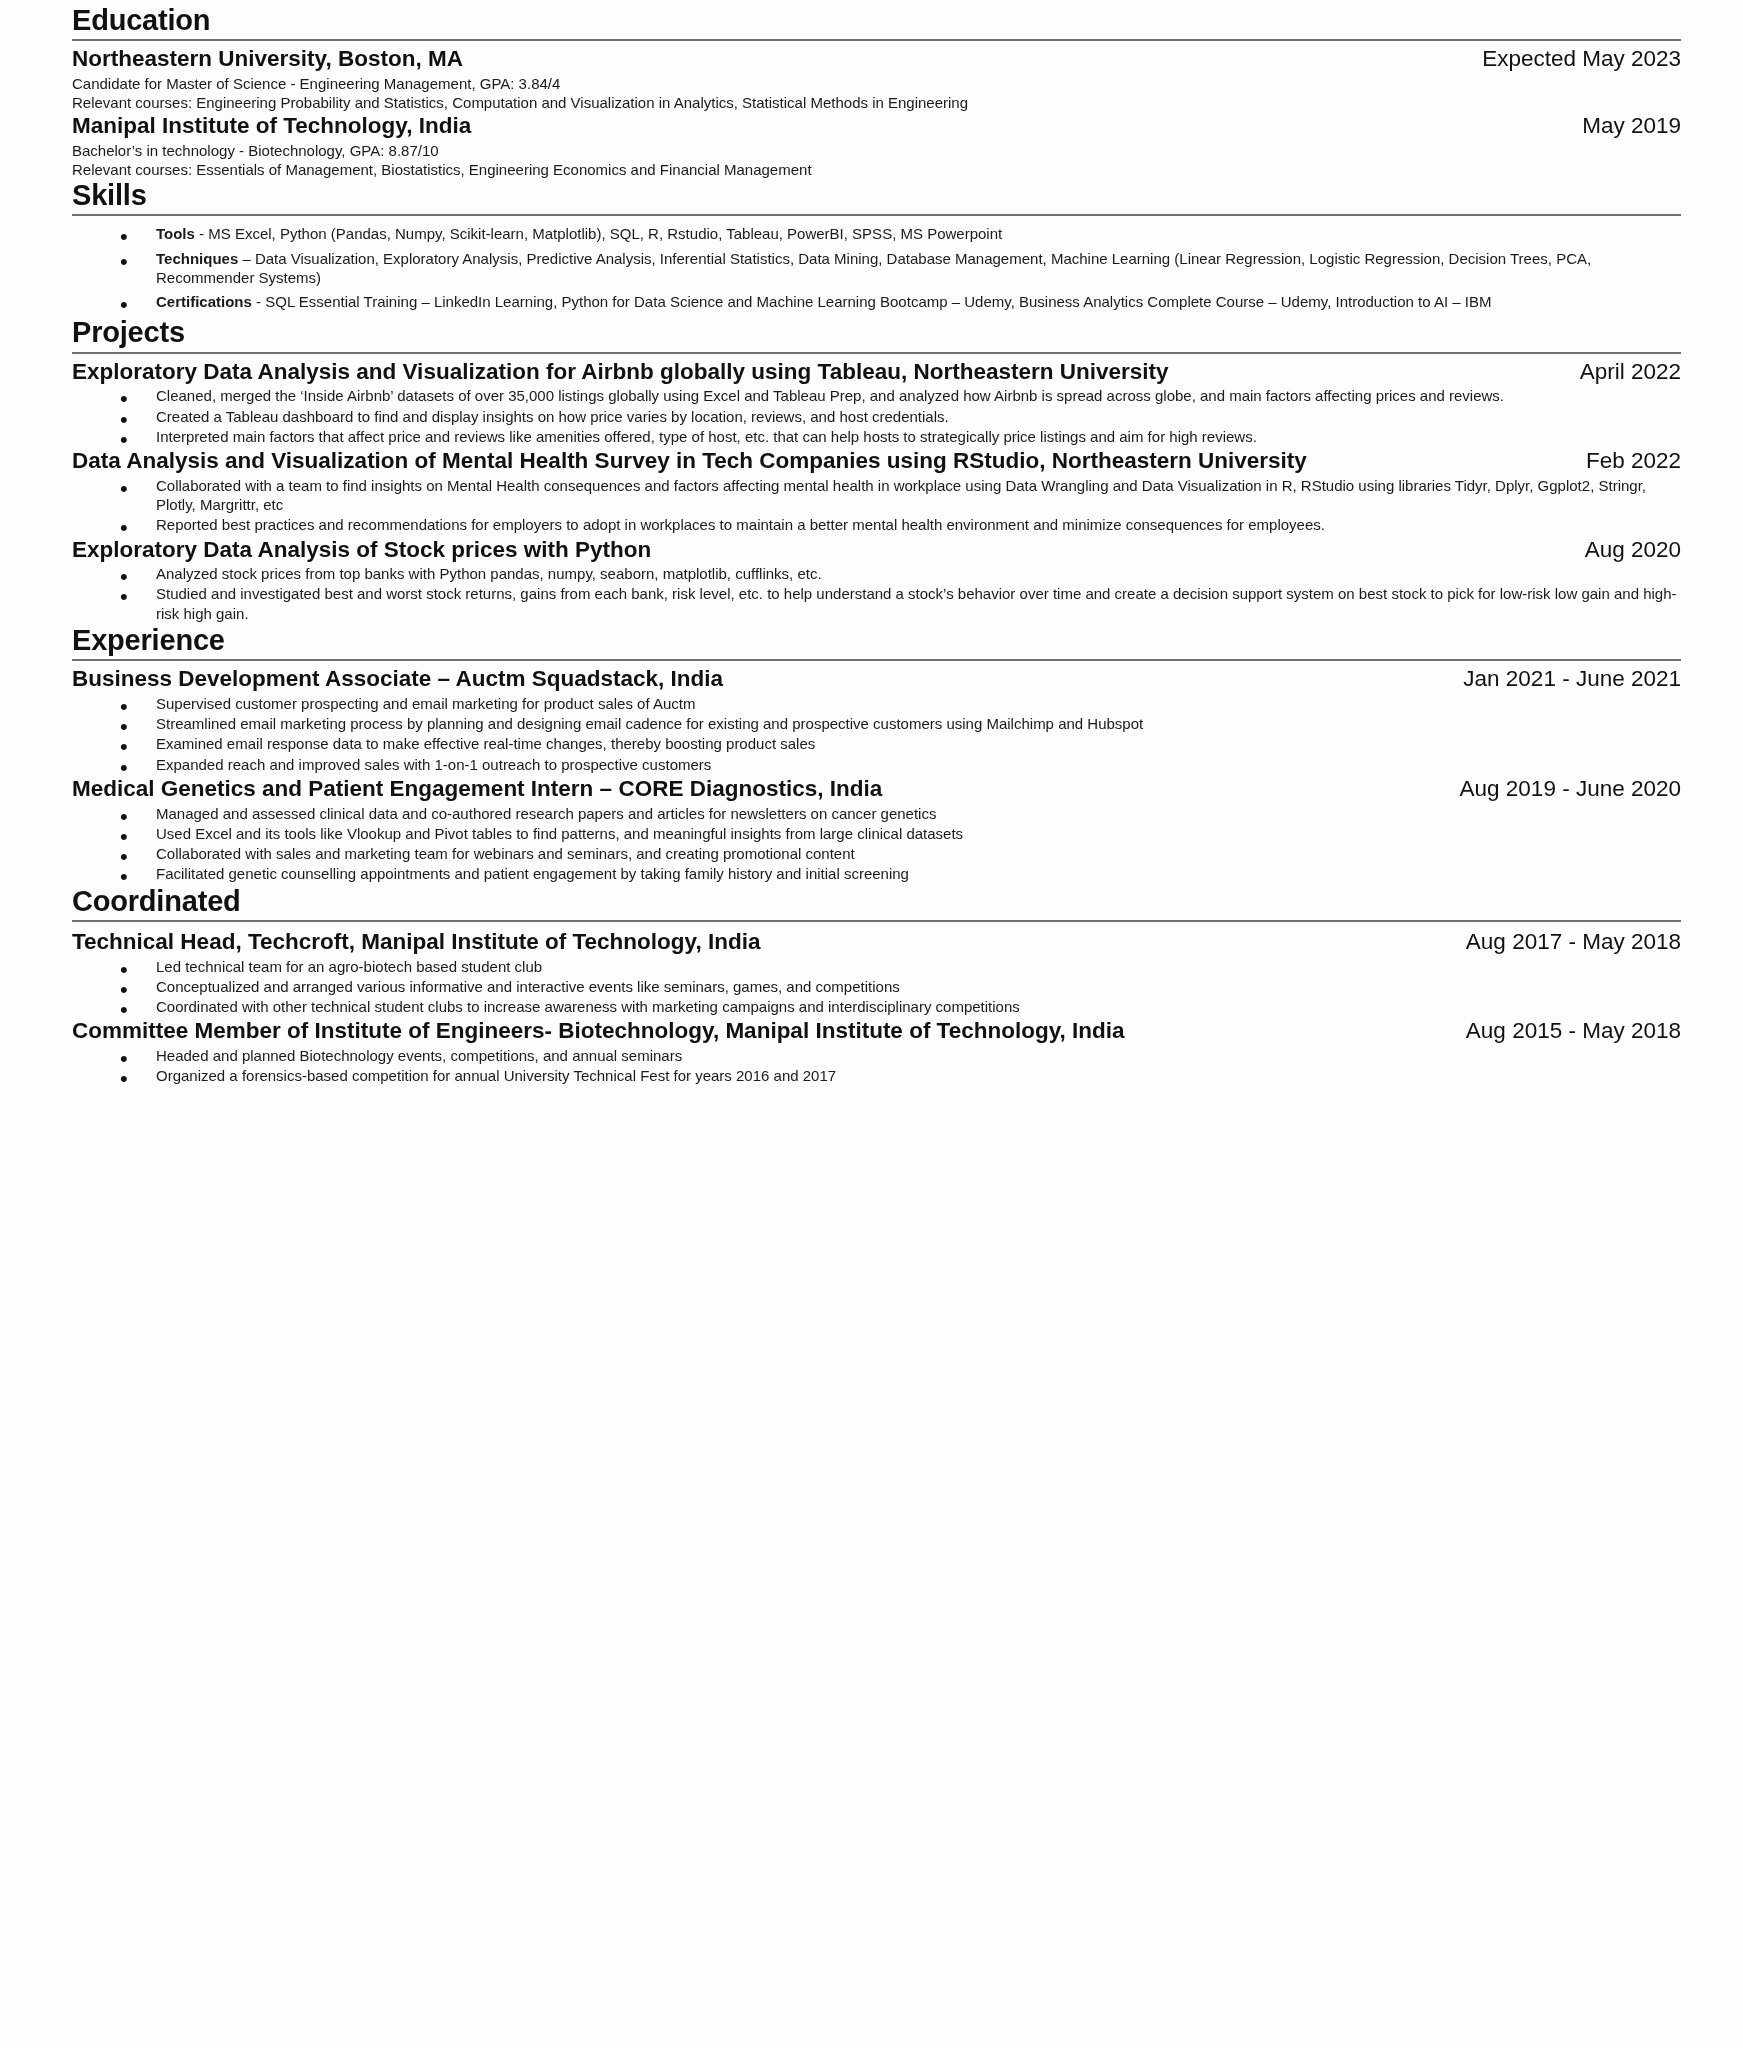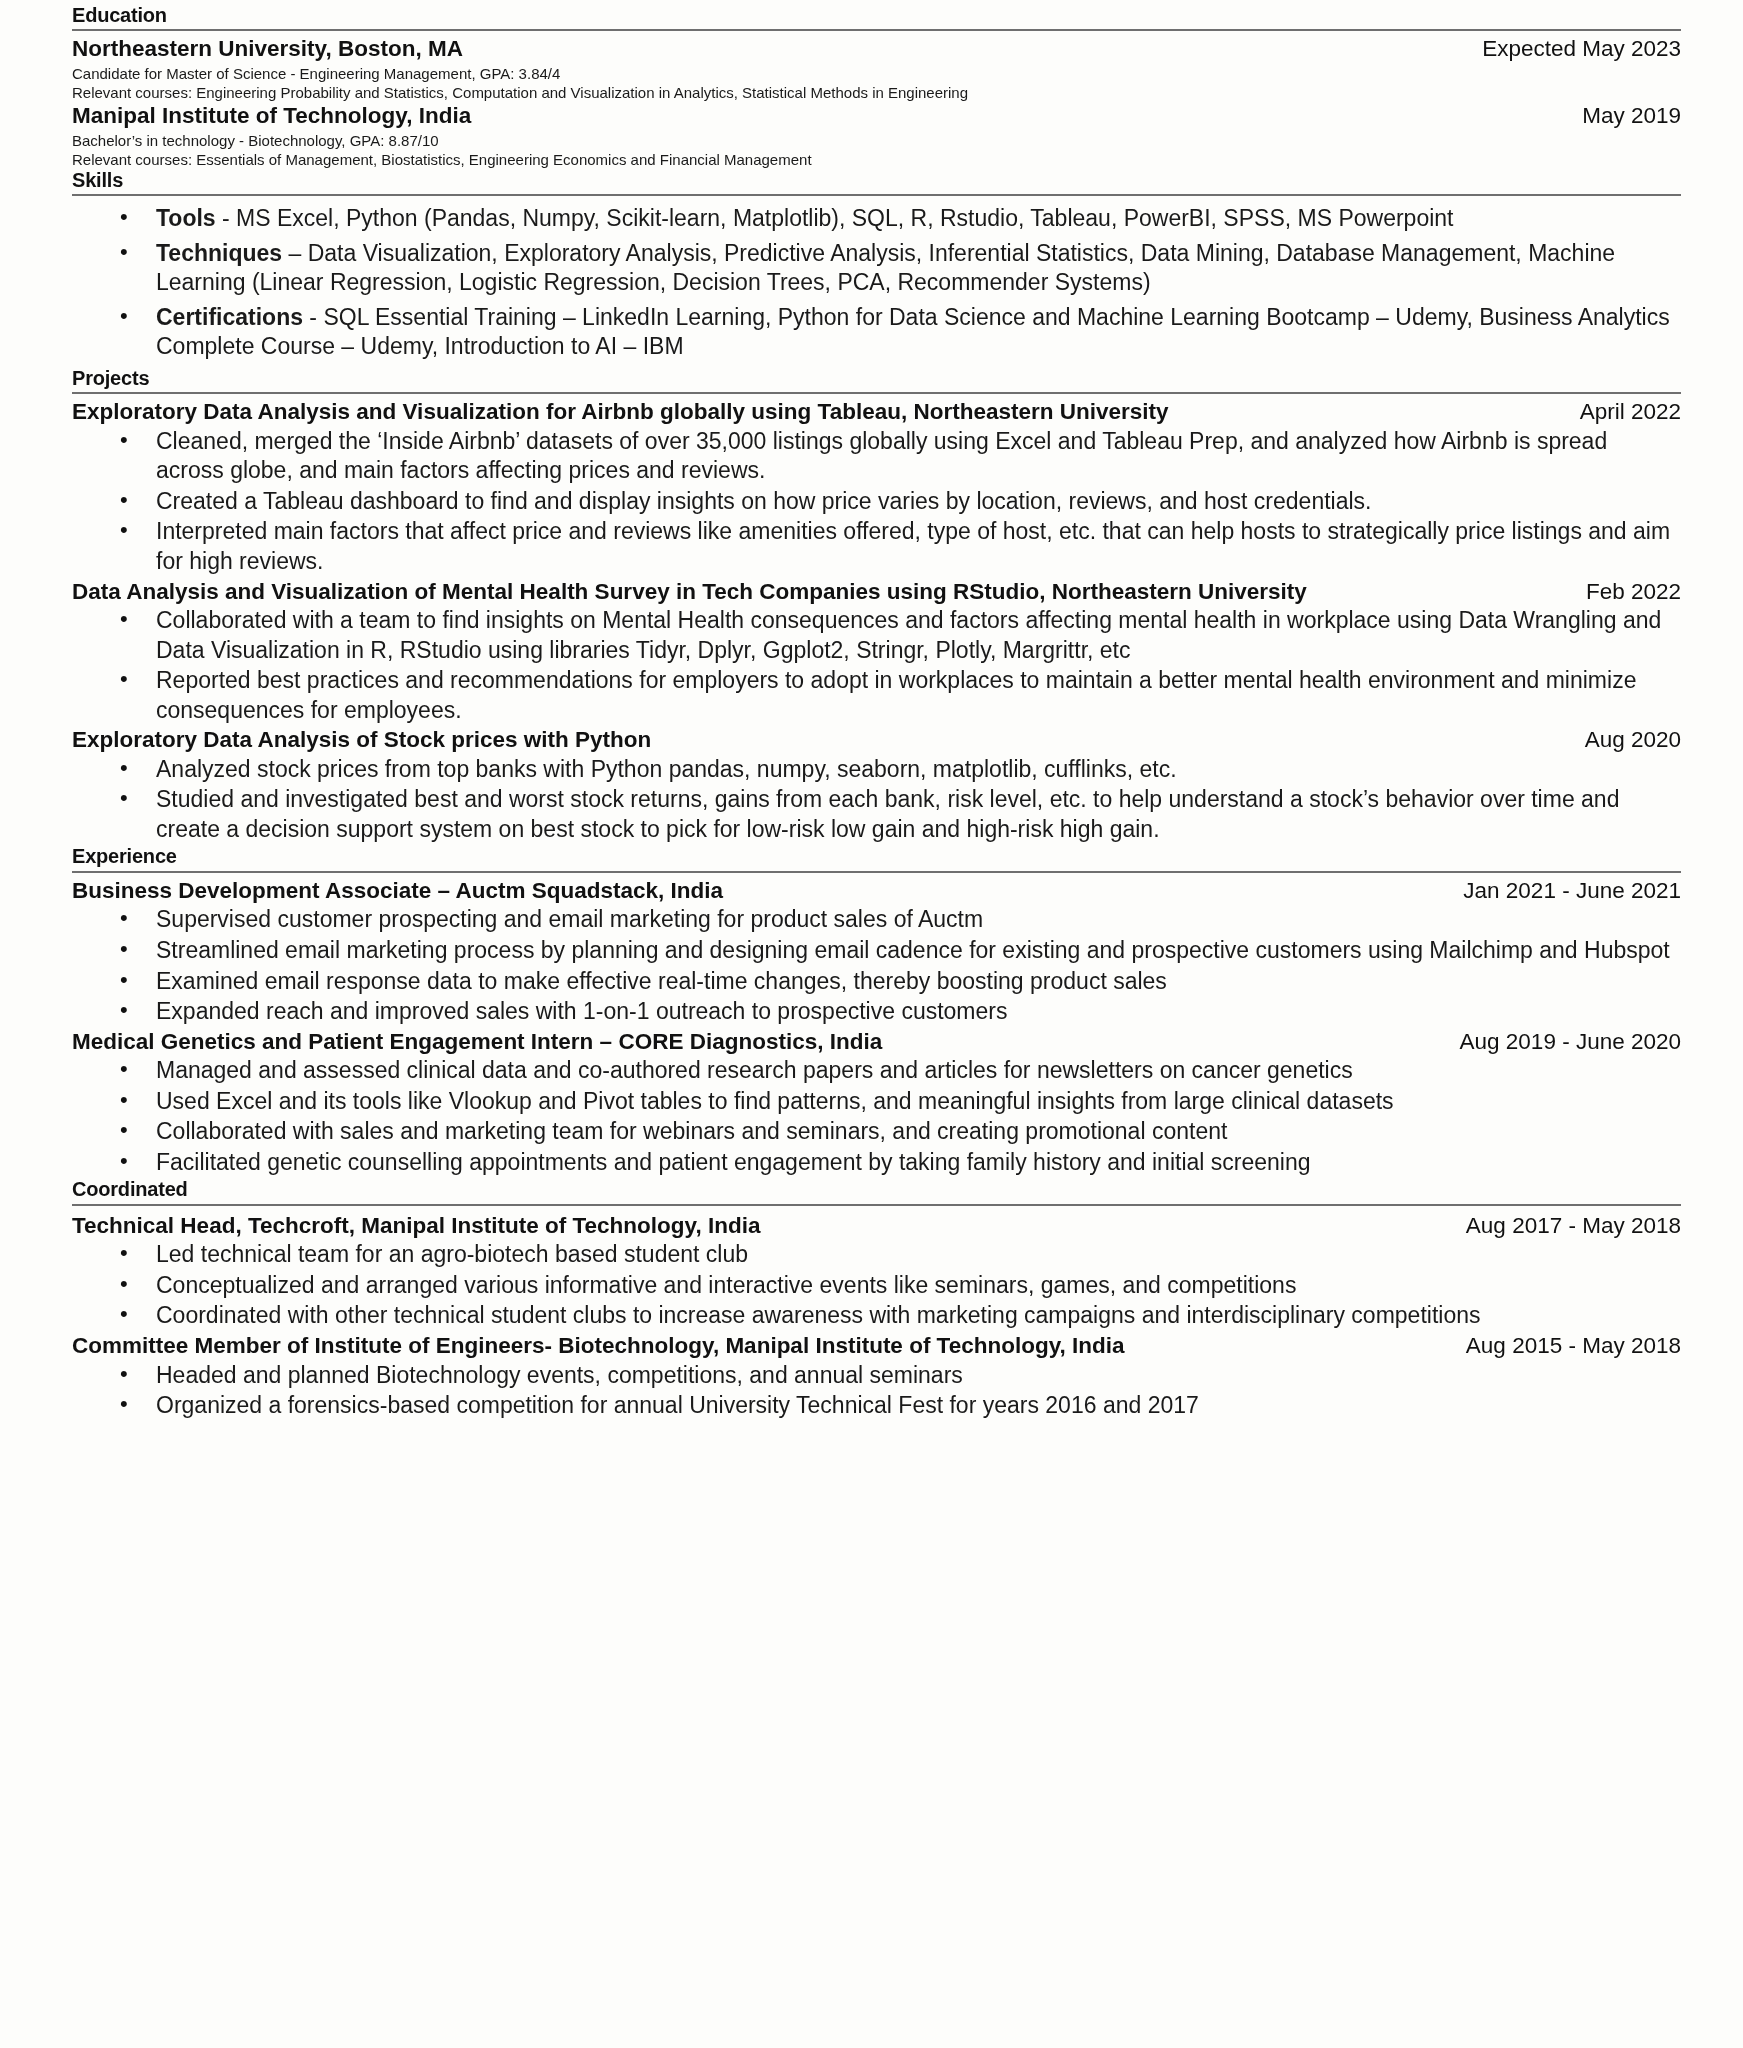--- a/index.html
+++ b/index.html
@@ -18,21 +18,21 @@
     min-height: 2048px;
     background: #fdfdfb;
     box-sizing: border-box;
     padding: 4px 62px 40px 72px;
   }
   
   .section {
     margin: 0;
   }
   .section-title {
-    font-size: 20px;
+    font-size: 29px;
     font-weight: bold;
     line-height: 1.12;
     letter-spacing: -0.2px;
     padding-bottom: 2px;
     color: #111;
   }
   .section-rule {
     border: 0;
     border-top: 2.5px solid #6f6f6f;
     margin: 1px 0 4px 0;
@@ -63,21 +63,21 @@
     color: #1a1a1a;
   }
   
   ul.bullets {
     list-style: none;
     margin: 0;
     padding: 0;
   }
   ul.bullets > li {
     position: relative;
-    font-size: 23px;
+    font-size: 15px;
     line-height: 1.285;
     padding-left: 84px;
     margin: 0 0 1px 0;
     color: #1a1a1a;
   }
   ul.bullets > li::before {
     content: "\2022";
     position: absolute;
     left: 48px;
     top: -1px;

